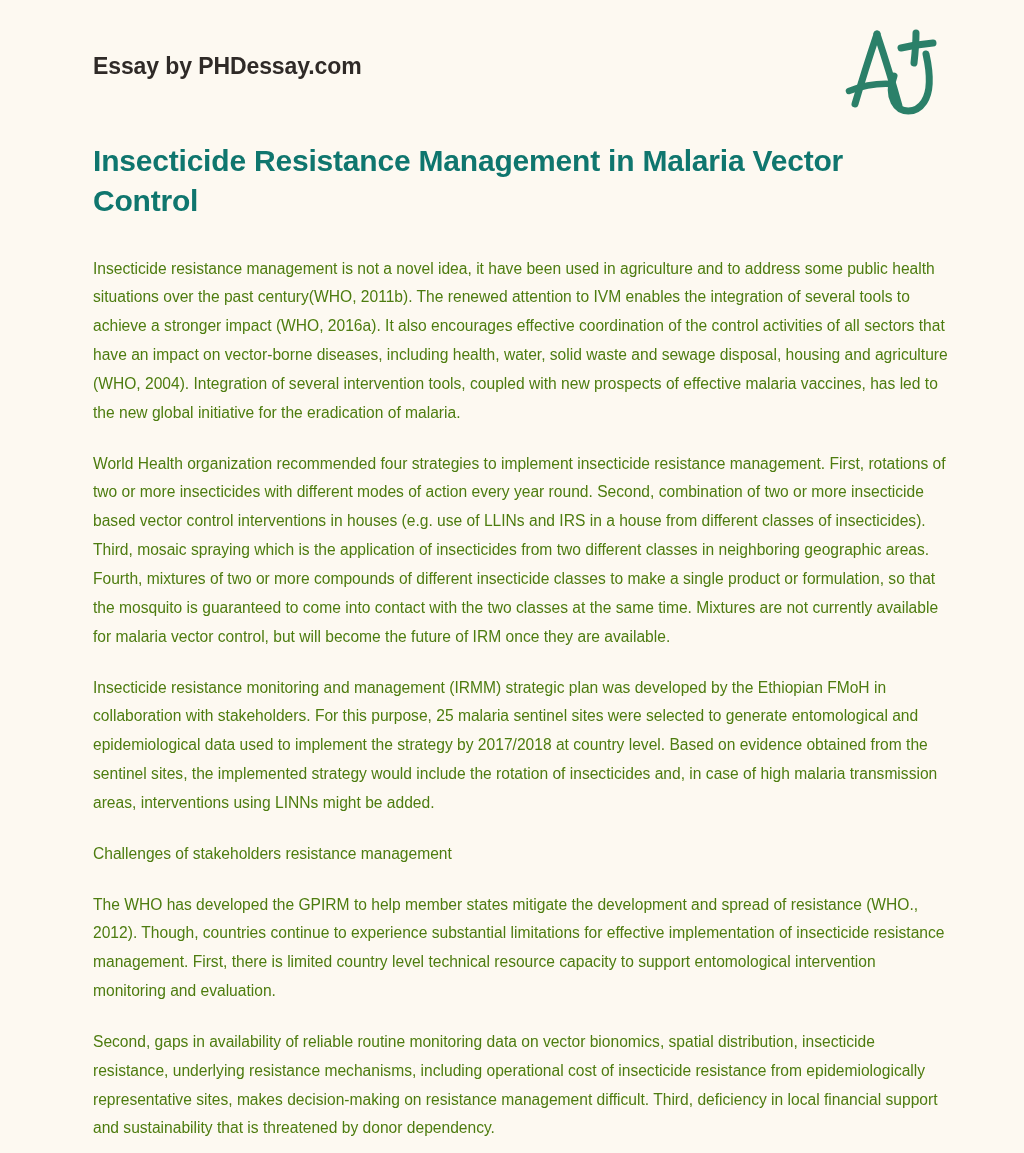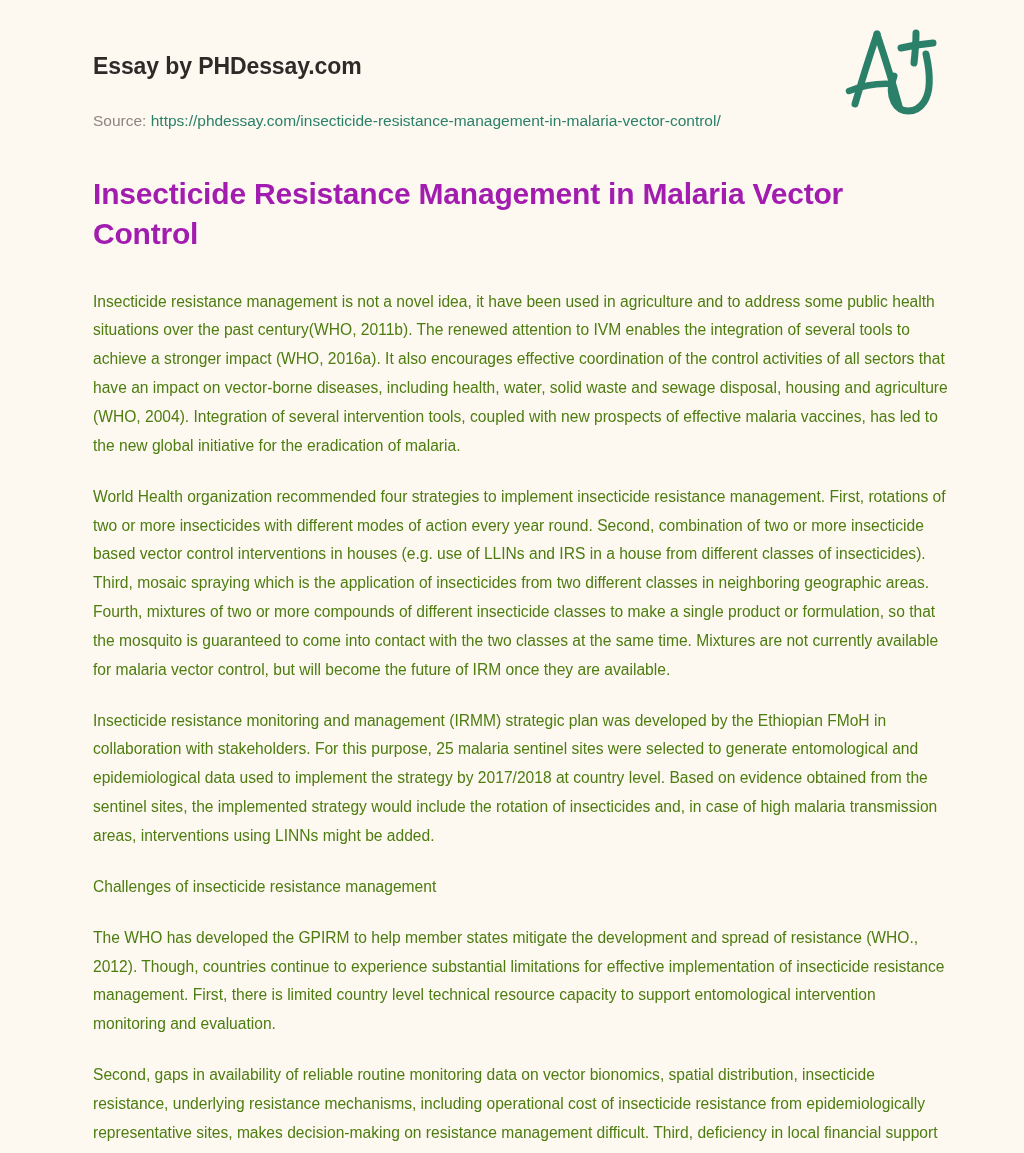--- a/index.html
+++ b/index.html
@@ -62,25 +62,25 @@
     height: 110px;
   }
   .logo svg { display: block; width: 100%; height: 100%; }
 
   
   .article {
     padding: 0 76px 0 93px;
   }
 
   .article-title {
-    margin: 41px 0 0 0;
+    margin: 60px 0 0 0;
     font-size: 30px;
     line-height: 1.33;
     font-weight: bold;
-    color: #a21caf;
+    color: #0f766e;
     letter-spacing: -0.2px;
     max-width: 800px;
   }
 
   .body-copy {
     margin-top: 34px;
   }
 
   .body-copy p {
     margin: 0 0 22px 0;
@@ -94,24 +94,20 @@
 </style>
 </head>
 <body>
 
 <div class="page">
 
   <div class="header">
 
     <div class="brand-line">Essay by PHDessay.com</div>
 
-    <p class="source-line">
-      <span>Source:</span>
-      <a class="source-url" href="#">https://phdessay.com/insecticide-resistance-management-in-malaria-vector-control/</a>
-    </p>
 
     <div class="logo">
       <svg viewBox="0 0 112 110" xmlns="http://www.w3.org/2000/svg" fill="none" stroke="#2b8069" stroke-linecap="round" stroke-linejoin="round">
 
         <path d="M37 16 C31 34 22 62 15 86" stroke-width="7"></path>
         <path d="M37 16 C44 37 53 66 59 88" stroke-width="7"></path>
         <path d="M9 73 C22 68 38 65 52 66" stroke-width="6.5"></path>
 
         <path d="M61 30 C70 28 82 26 93 25" stroke-width="7"></path>
         <path d="M76 15 C76 25 75 36 74 45" stroke-width="7"></path>
@@ -123,21 +119,21 @@
   </div>
 
   <div class="article">
 
     <h1 class="article-title">Insecticide Resistance Management in Malaria Vector Control</h1>
 
     <div class="body-copy">
       <p>Insecticide resistance management is not a novel idea, it have been used in agriculture and to address some public health situations over the past century(WHO, 2011b). The renewed attention to IVM enables the integration of several tools to achieve a stronger impact (WHO, 2016a). It also encourages effective coordination of the control activities of all sectors that have an impact on vector-borne diseases, including health, water, solid waste and sewage disposal, housing and agriculture (WHO, 2004). Integration of several intervention tools, coupled with new prospects of effective malaria vaccines, has led to the new global initiative for the eradication of malaria.</p>
       <p>World Health organization recommended four strategies to implement insecticide resistance management. First, rotations of two or more insecticides with different modes of action every year round. Second, combination of two or more insecticide based vector control interventions in houses (e.g. use of LLINs and IRS in a house from different classes of insecticides). Third, mosaic spraying which is the application of insecticides from two different classes in neighboring geographic areas. Fourth, mixtures of two or more compounds of different insecticide classes to make a single product or formulation, so that the mosquito is guaranteed to come into contact with the two classes at the same time. Mixtures are not currently available for malaria vector control, but will become the future of IRM once they are available.</p>
       <p>Insecticide resistance monitoring and management (IRMM) strategic plan was developed by the Ethiopian FMoH in collaboration with stakeholders. For this purpose, 25 malaria sentinel sites were selected to generate entomological and epidemiological data used to implement the strategy by 2017/2018 at country level. Based on evidence obtained from the sentinel sites, the implemented strategy would include the rotation of insecticides and, in case of high malaria transmission areas, interventions using LINNs might be added.</p>
-      <p>Challenges of insecticide resistance management</p>
+      <p>Challenges of stakeholders resistance management</p>
       <p>The WHO has developed the GPIRM to help member states mitigate the development and spread of resistance (WHO., 2012). Though, countries continue to experience substantial limitations for effective implementation of insecticide resistance management. First, there is limited country level technical resource capacity to support entomological intervention monitoring and evaluation.</p>
       <p>Second, gaps in availability of reliable routine monitoring data on vector bionomics, spatial distribution, insecticide resistance, underlying resistance mechanisms, including operational cost of insecticide resistance from epidemiologically representative sites, makes decision-making on resistance management difficult. Third, deficiency in local financial support and sustainability that is threatened by donor dependency.</p>
 
     </div>
 
   </div>
 
 </div>
 
 </body></html>

